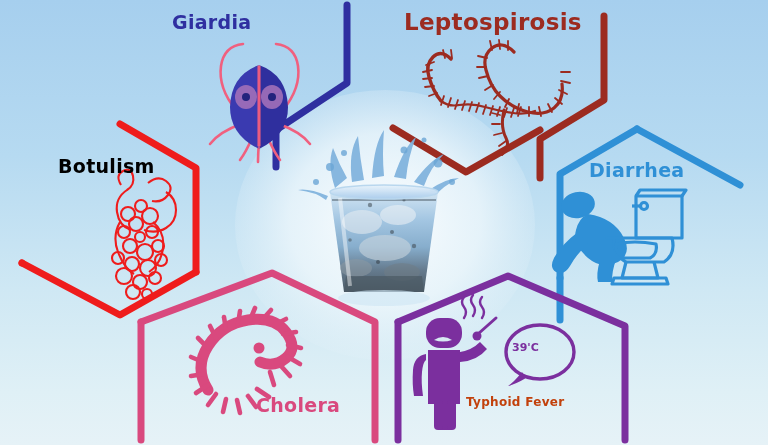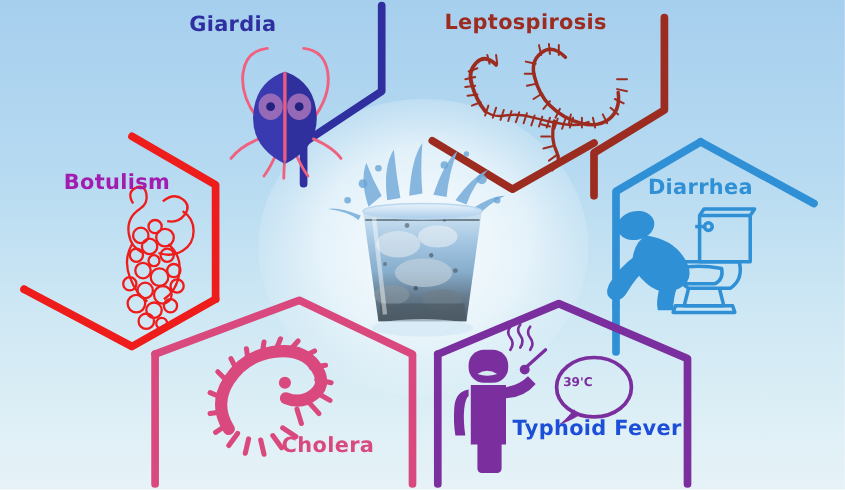--- a/index.html
+++ b/index.html
@@ -15,25 +15,25 @@
 
   .lbl {
     position:absolute;
     font-family:"DejaVu Sans", sans-serif;
     font-weight:bold;
     white-space:nowrap;
     letter-spacing:0.3px;
     line-height:1;
   }
   #lbl-giardia      { left:172px; top:13px;  font-size:19px; color:#2f2fa0; }
-  #lbl-lepto        { left:404px; top:11px;  font-size:19px; color:#9c2b20; }
-  #lbl-botulism     { left:58px;  top:157px; font-size:19px; color:#a21caf; }
+  #lbl-lepto        { left:404px; top:11px;  font-size:23px; color:#9c2b20; }
+  #lbl-botulism     { left:58px;  top:157px; font-size:19px; color:#000000; }
   #lbl-diarrhea     { left:589px; top:161px; font-size:19px; color:#2f90d6; }
   #lbl-cholera      { left:256px; top:396px; font-size:19px; color:#d9497e; }
-  #lbl-typhoid      { left:466px; top:380px; font-size:19px; color:#1d4ed8; }
+  #lbl-typhoid      { left:466px; top:396px; font-size:12px; color:#c2410c; }
   #lbl-temp {
     position:absolute; left:512px; top:341px;
     font-size:11px; font-weight:bold; color:#7b2f9e;
     font-family:"DejaVu Sans", sans-serif; letter-spacing:0px;
   }
 </style>
 </head>
 <body>
 
 <div id="stage">

